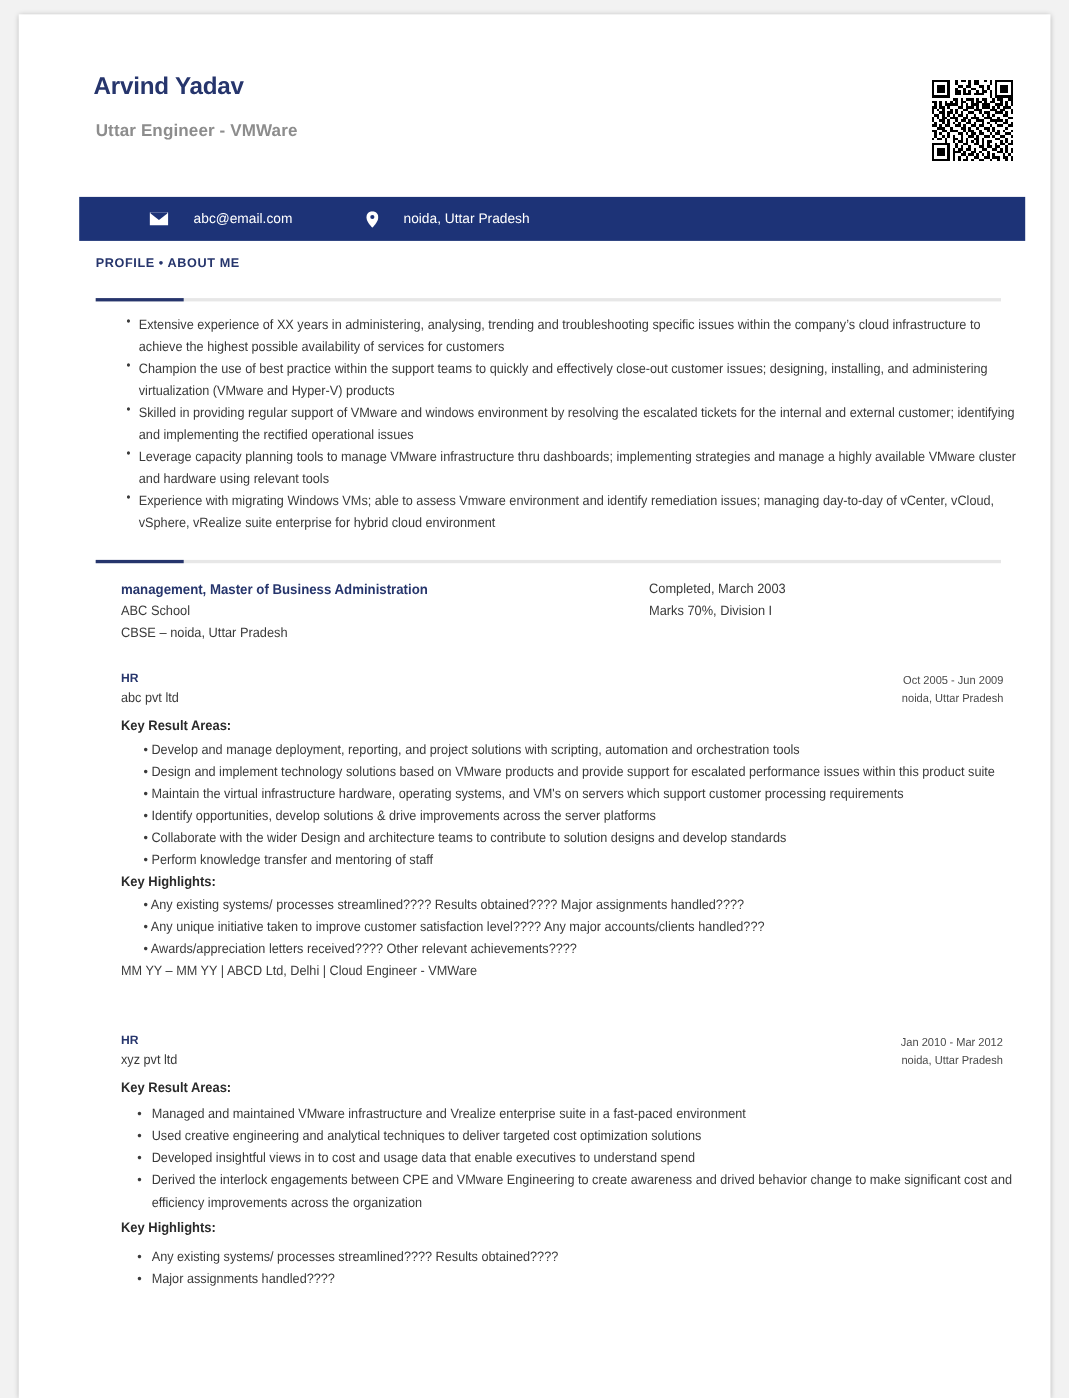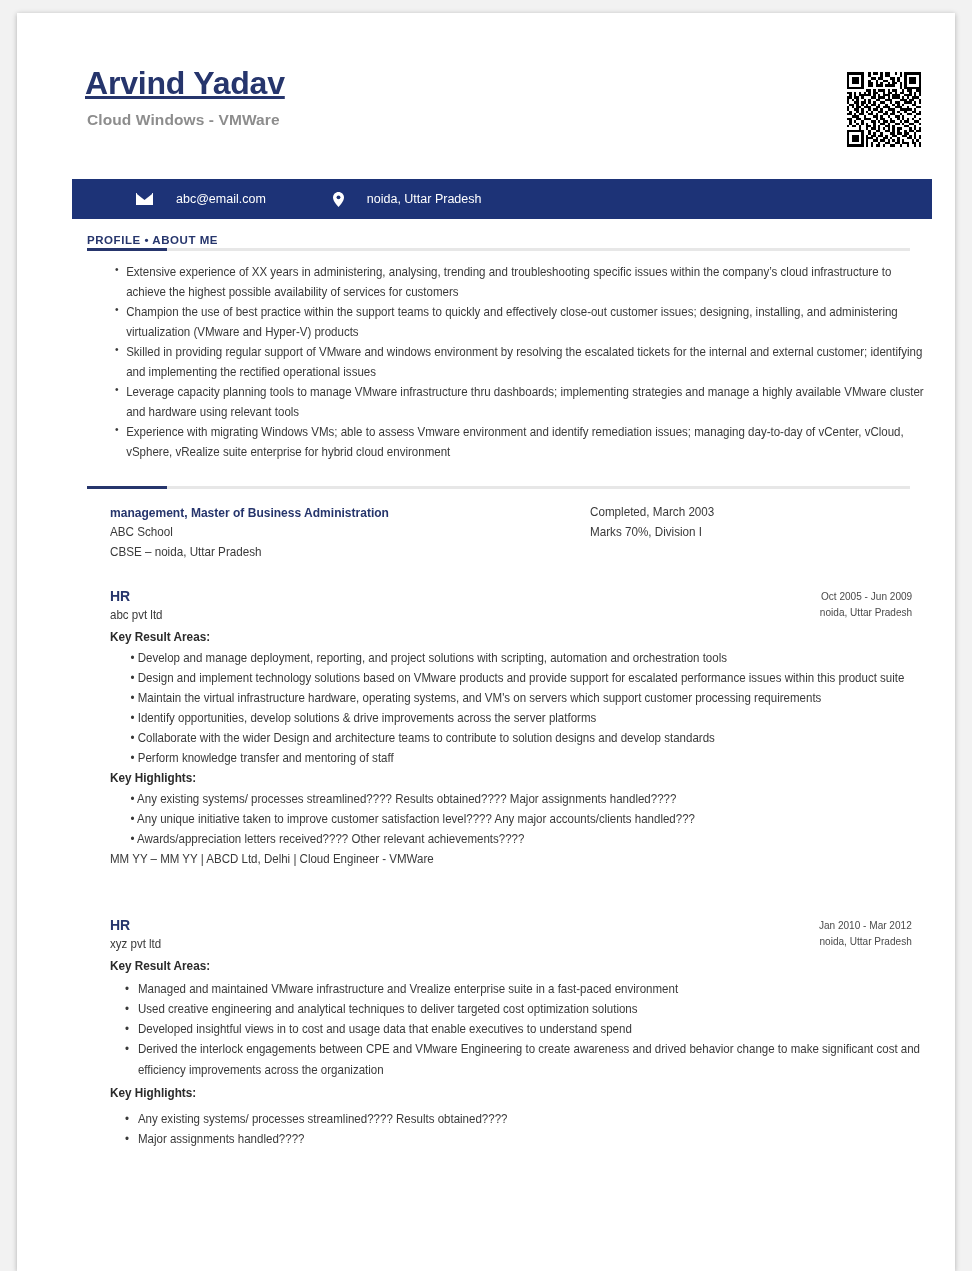--- a/index.html
+++ b/index.html
@@ -32,26 +32,25 @@
 
   
   .header {
     position: relative;
     height: 152px;
   }
   .name {
     position: absolute;
     left: 68px;
     top: 53px;
-    font-size: 32px;
+    font-size: 22px;
     font-weight: bold;
     color: #26356c;
     letter-spacing: -0.2px;
     line-height: 1.1;
-    text-decoration: underline;
   }
   .subtitle {
     position: absolute;
     left: 70px;
     top: 98px;
     font-size: 15.5px;
     font-weight: bold;
     color: #8d8d8d;
     letter-spacing: 0.1px;
   }
@@ -102,21 +101,21 @@
     position: relative;
     margin: 0 0 0 70px;
     width: 823px;
   }
   .sec-title {
     font-size: 11.5px;
     font-weight: bold;
     color: #26356c;
     letter-spacing: 0.55px;
     line-height: 1;
-    padding-bottom: 1px;
+    padding-bottom: 24px;
   }
   .sec-rule {
     position: relative;
     height: 3px;
     background: #e7e7e7;
     width: 100%;
   }
   .sec-rule::before {
     content: "";
     position: absolute;
@@ -178,21 +177,21 @@
     line-height: 1.61;
     transform: scaleX(0.94);
     transform-origin: left center;
   }
   .edu-right { position: absolute; left: 480px; top: 0; }
 
   
   .job { position: relative; margin-left: 93px; width: 802px; }
   .job-head { position: relative; height: 40px; margin-top: 13px; }
   .job-title {
-    font-size: 14px;
+    font-size: 11px;
     font-weight: bold;
     color: #26356c;
     line-height: 1.35;
   }
   .job-company {
     font-size: 12.4px;
     color: #3a3a3a;
     line-height: 1.5;
     transform: scaleX(0.93);
     transform-origin: left center;
@@ -251,21 +250,21 @@
   }
 </style>
 </head>
 <body>
 
 <div id="viewport">
   <div id="page">
 
     <div class="header">
       <div class="name">Arvind Yadav</div>
-      <div class="subtitle">Cloud Windows - VMWare</div>
+      <div class="subtitle">Uttar Engineer - VMWare</div>
       <div class="qr">
         <svg width="82" height="79" viewBox="0 0 33 33" shape-rendering="crispEdges">
           <rect width="33" height="33" fill="#ffffff"></rect>
           <g fill="#000000">
             <rect x="1" y="1" width="7" height="1"></rect>
               <rect x="1" y="2" width="1" height="5"></rect>
             <rect x="7" y="2" width="1" height="5"></rect>
               <rect x="1" y="7" width="7" height="1"></rect>
             <rect x="3" y="3" width="3" height="3"></rect>
             <rect x="25" y="1" width="7" height="1"></rect>

